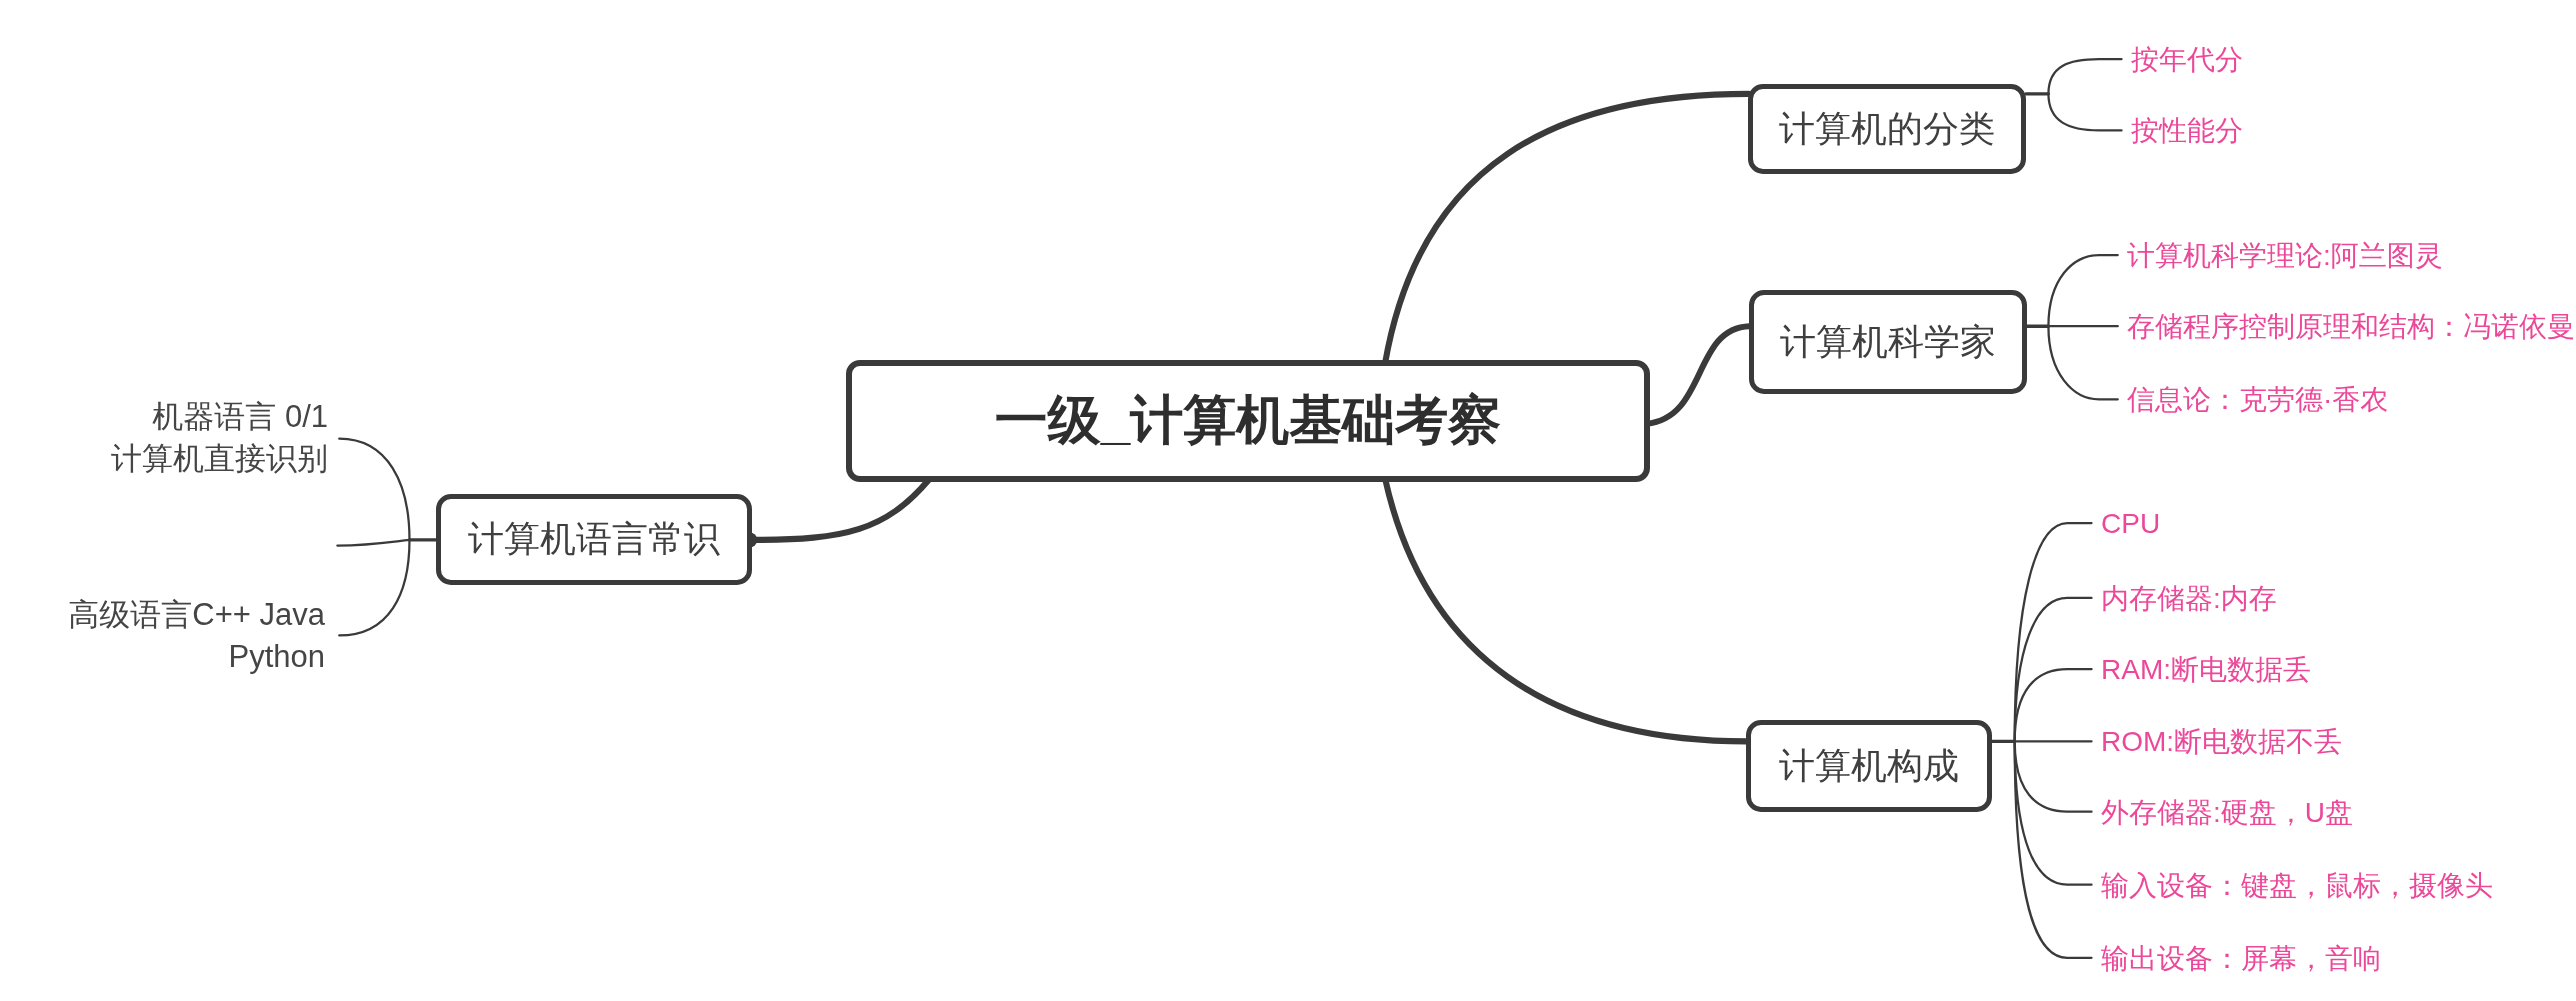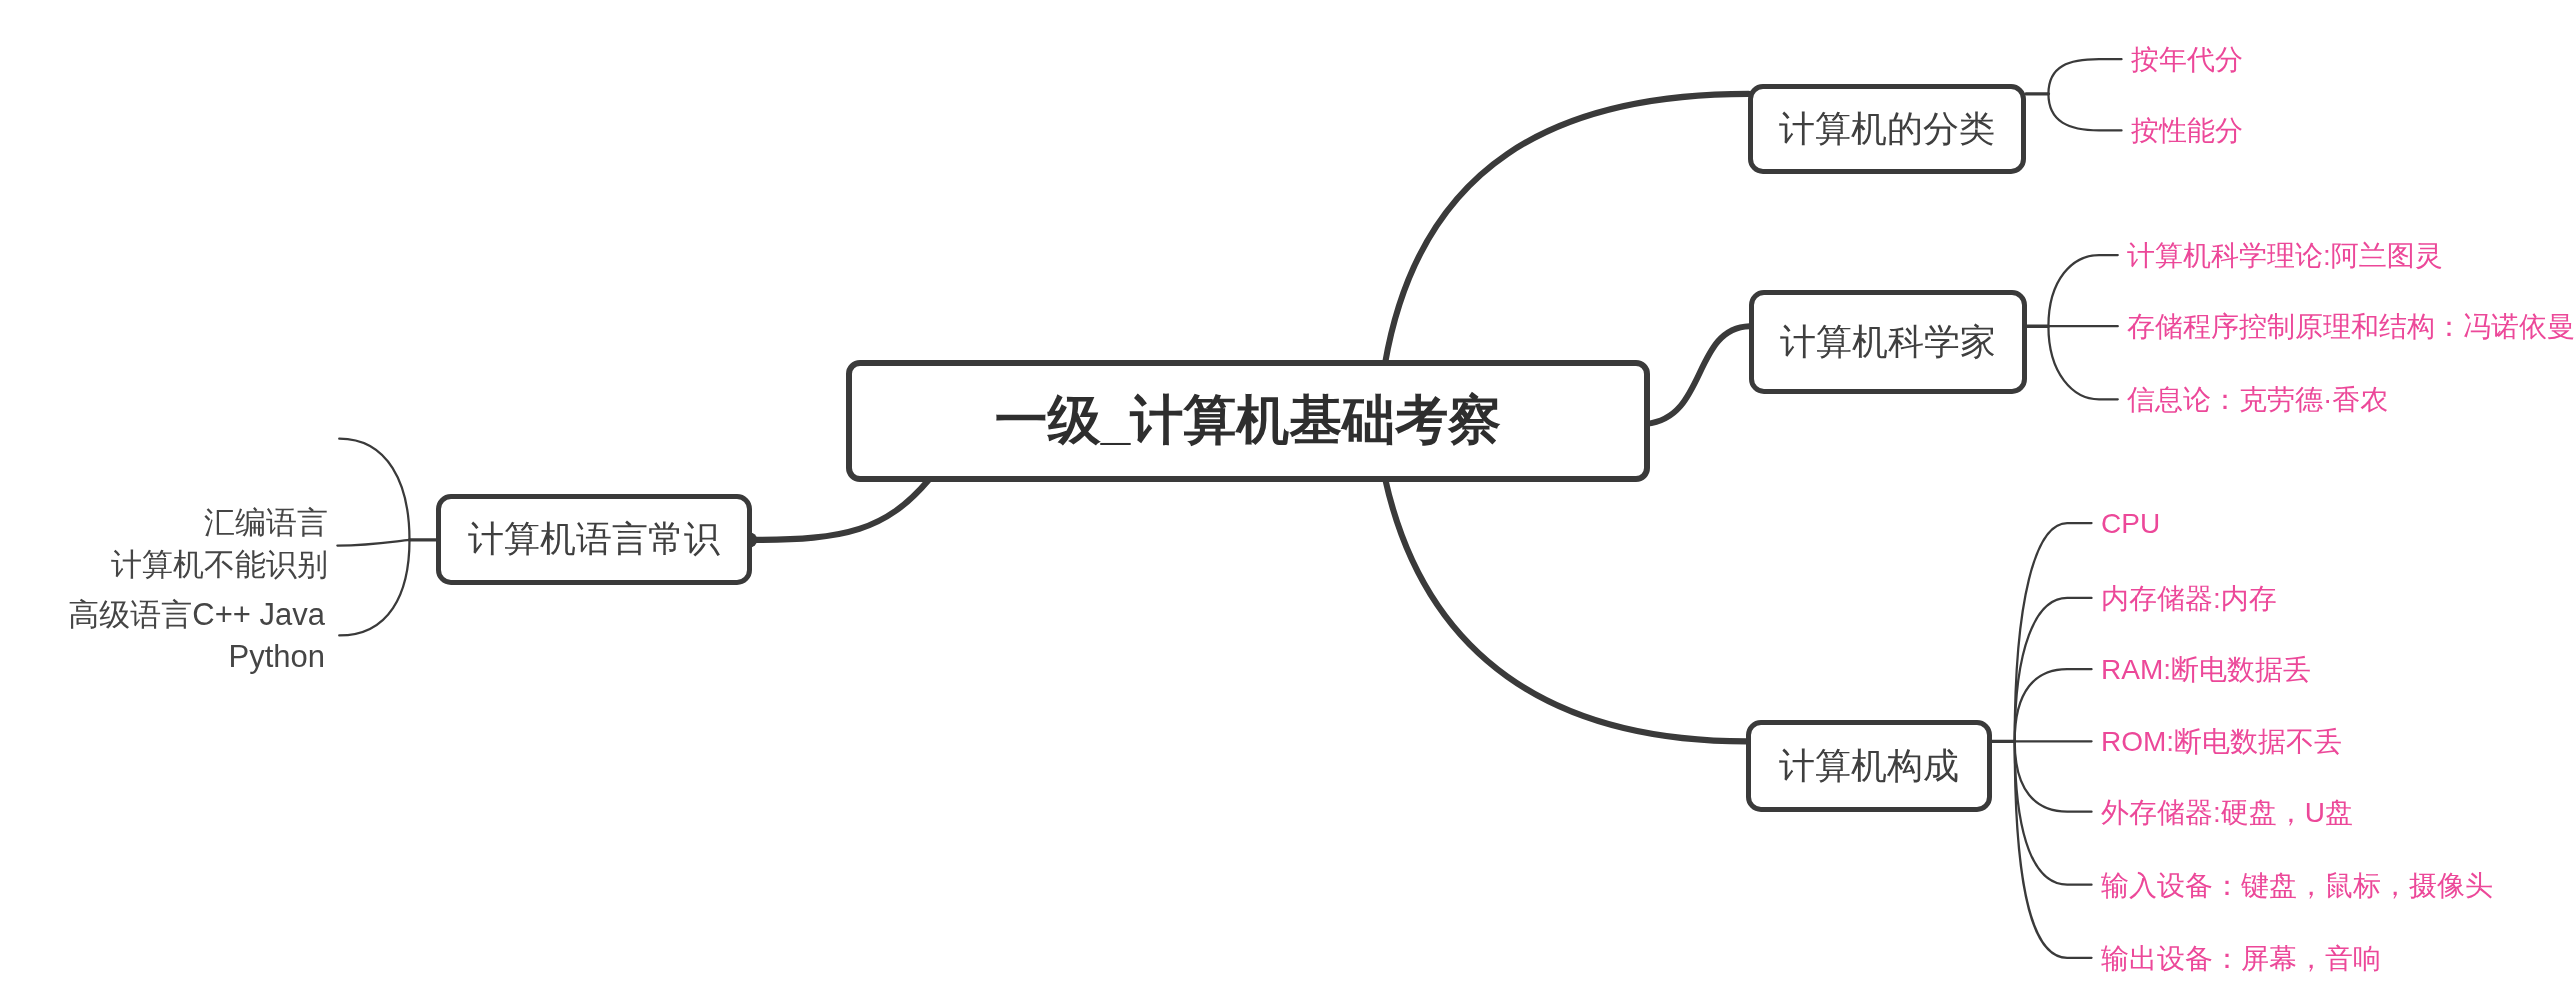--- a/index.html
+++ b/index.html
@@ -129,18 +129,18 @@
   <div class="child-label" style="left:2127px; top:399px;">信息论：克劳德·香农</div>
 
   <div class="child-label" style="left:2101px; top:523px;">CPU</div>
   <div class="child-label" style="left:2101px; top:598px;">内存储器:内存</div>
   <div class="child-label" style="left:2101px; top:669px;">RAM:断电数据丢</div>
   <div class="child-label" style="left:2101px; top:741px;">ROM:断电数据不丢</div>
   <div class="child-label" style="left:2101px; top:812px;">外存储器:硬盘，U盘</div>
   <div class="child-label" style="left:2101px; top:885px;">输入设备：键盘，鼠标，摄像头</div>
   <div class="child-label" style="left:2101px; top:958px;">输出设备：屏幕，音响</div>
 
-  <div class="child-label child-label-left" style="right:2248px; top:544px;">汇编语言
-计算机不能识别</div>
+  <div class="child-label child-label-left" style="right:2248px; top:438px;">机器语言 0/1
+计算机直接识别</div>
   <div class="child-label child-label-left" style="right:2251px; top:636px;">高级语言C++ Java Python</div>
 
 </div>
 
 
 </body></html>

